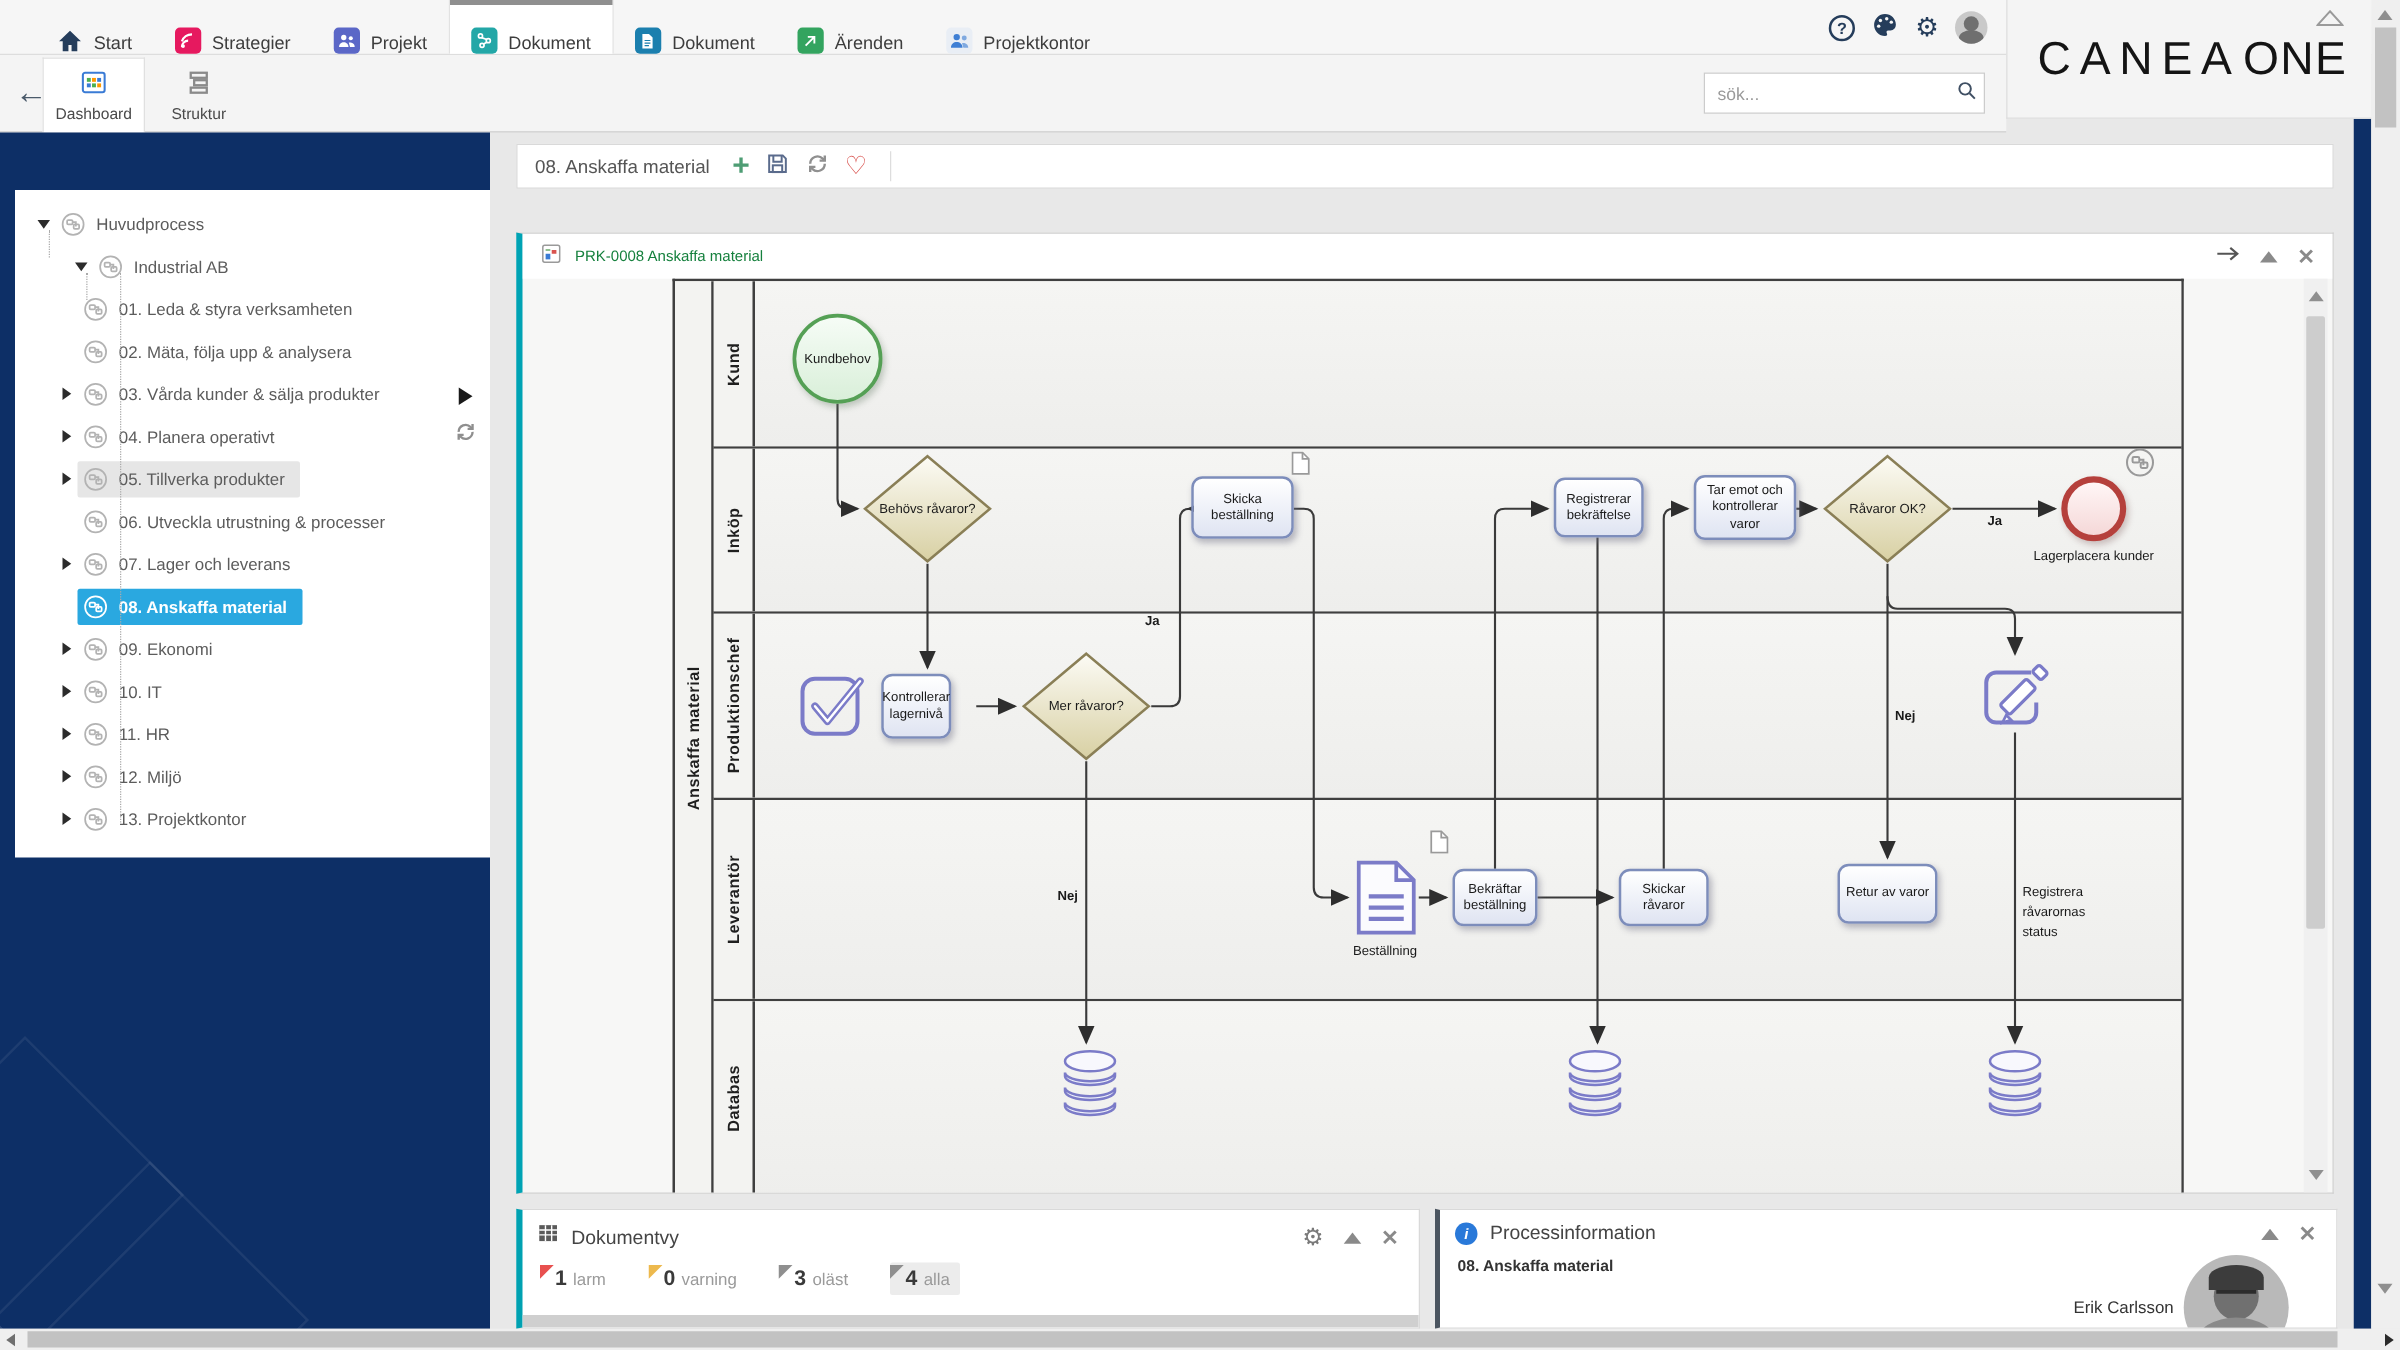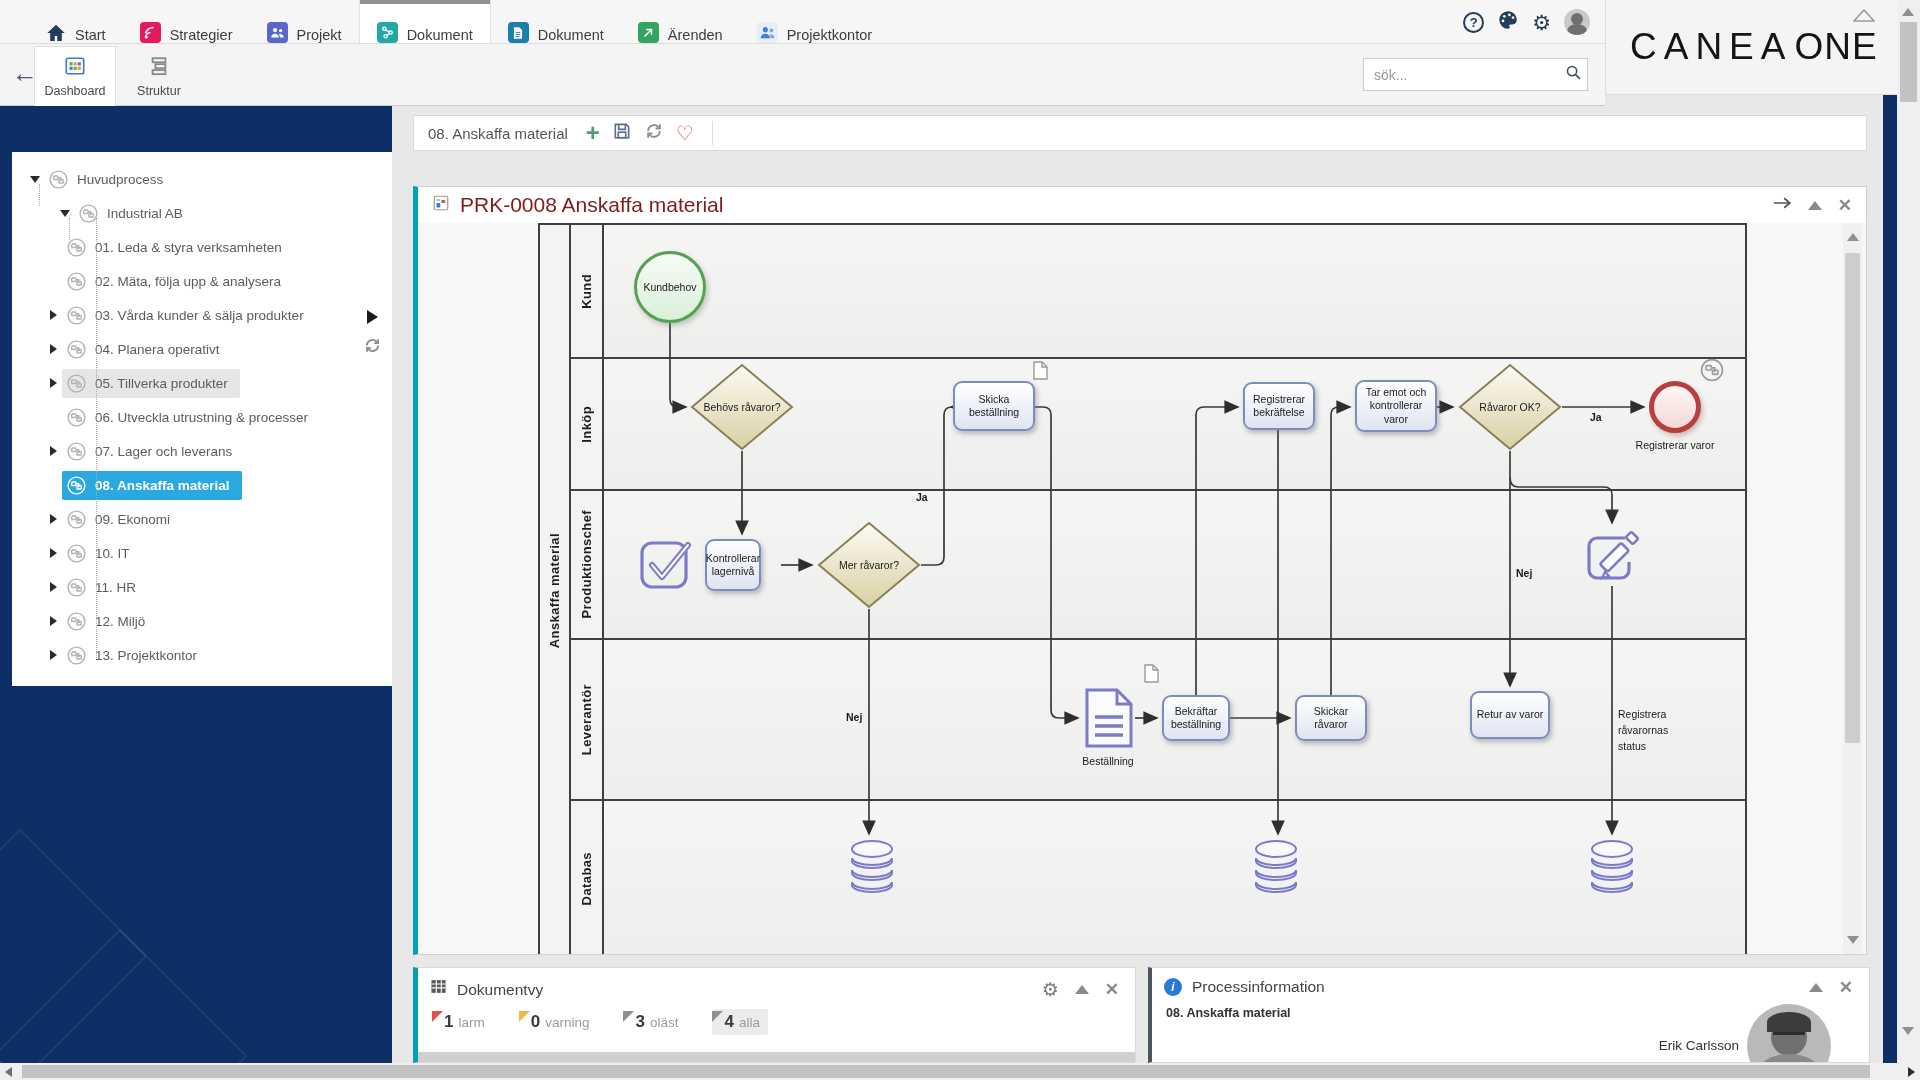--- a/index.html
+++ b/index.html
@@ -58,21 +58,21 @@
   
   #hdrbar{left:413px;top:115px;width:1454px;height:36px;background:#fff;border:1px solid #d9d9d9;display:flex;align-items:center;padding:0 14px;gap:12px}
   #hdrbar .title{font-size:15px;color:#555}
   #hdrbar .plus{color:#4e9d74;font-size:24px;font-weight:700;line-height:1;margin-left:6px}
   #hdrbar .heart{color:#d9534f;font-size:20px;line-height:1}
   #hdrbar .sep{width:1px;height:24px;background:#ddd;margin-left:6px}
 
   
   #dpanel{left:413px;top:186px;width:1454px;height:769px;background:#f7f7f6;border:1px solid #d0d0d0;border-left:5px solid #00a3b4;overflow:hidden}
   #dhead{position:absolute;left:0;top:0;width:100%;height:36px;background:#fff;display:flex;align-items:center;padding:0 14px;gap:10px}
-  #dhead .title{font-size:21px;color:#7f1d1d}
+  #dhead .title{font-size:12px;color:#15803d}
   .panel-icons{margin-left:auto;display:flex;align-items:center;gap:16px}
   .tri-up{width:0;height:0;border-left:7px solid transparent;border-right:7px solid transparent;border-bottom:9px solid #8a8a8a}
   .xclose{color:#8a8a8a;font-size:17px;font-weight:bold;line-height:1}
   .gear2{font-size:19px;color:#7a7a7a;line-height:1}
 
   
   #pool{position:absolute;left:120px;top:36px;width:1209px;height:733px;border:2px solid #3f3f3f;border-bottom:none;display:flex}
   #poolcol{width:31px;border-right:2px solid #3f3f3f;background:#f3f3f1;display:flex;align-items:center;justify-content:center}
   #lanes{flex:1;display:flex;flex-direction:column}
   .lane{display:flex;border-bottom:2px solid #3f3f3f}
@@ -600,21 +600,21 @@
   </div>
 
   <div class="dia" style="left:1040px;top:176px">
     <svg width="104" height="88">
         <polygon points="52,2 102,44 52,86 2,44" fill="url(#gdia)" stroke="#8a7f56" stroke-width="2"></polygon>
       </svg>
     <span class="dlabel">Råvaror OK?</span>
   </div>
 
   <div class="event-end" style="left:1231px;top:194px"></div>
-  <span class="nodecap" style="left:1195px;top:252px;width:124px">Registrerar varor</span>
+  <span class="nodecap" style="left:1195px;top:252px;width:124px">Lagerplacera kunder</span>
   <span class="abs" style="left:1281px;top:170px"><svg width="26" height="26" viewBox="0 0 24 24" fill="none" stroke="#9a9a9a" stroke-width="1.5">
         <circle cx="12" cy="12" r="9.6"></circle>
         <rect x="6.5" y="8" width="5" height="4" rx="1"></rect>
         <rect x="12.5" y="12" width="5" height="4" rx="1"></rect>
         <path d="M11.5 10h3v4"></path>
       </svg></span>
 
   <span class="abs" style="left:220px;top:350px"><svg width="56" height="54" viewBox="0 0 56 54" fill="none">
         <rect x="4" y="6" width="44" height="44" rx="10" stroke="#7b7bc8" stroke-width="3.2"></rect>
         <path d="M14 28 24 40 50 8" stroke="#7b7bc8" stroke-width="6" stroke-linecap="round" stroke-linejoin="round"></path>

